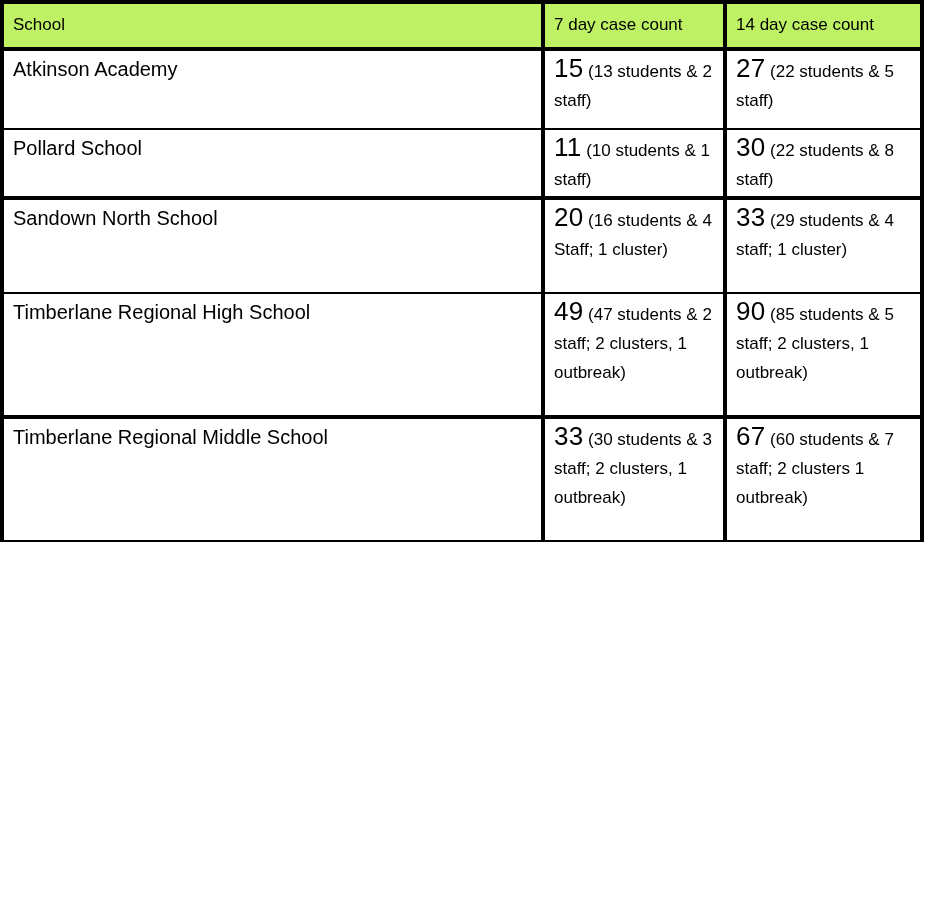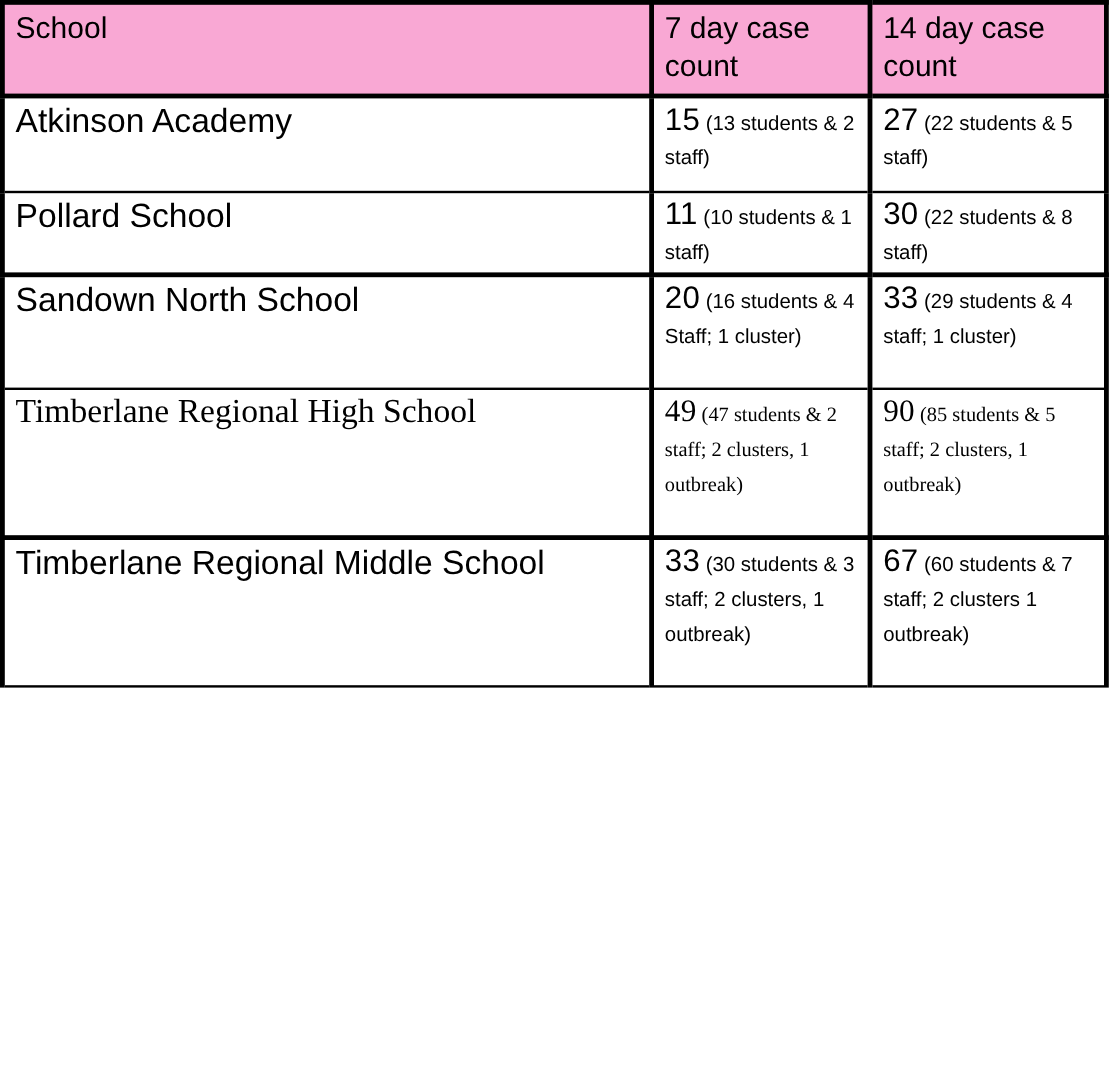--- a/index.html
+++ b/index.html
@@ -29,38 +29,38 @@
     vertical-align: top;
     text-align: left;
     padding: 4px 7px 2px 9px;
     border: 2px solid #000000;
     background: #ffffff;
     font-weight: normal;
   }
 
   
   #case-table thead th {
-    background: #f9a8d4;
-    font-size: 25px;
+    background: #bef264;
+    font-size: 17px;
     line-height: 31px;
     border-width: 4px 4px 4px 4px;
     padding-top: 5px;
     padding-bottom: 7px;
   }
   #case-table thead th.h-school   { border-right-width: 4px; }
   #case-table thead th.h-seven    { border-left-width: 4px; border-right-width: 4px; }
   #case-table thead th.h-fourteen { border-left-width: 4px; }
 
   
   #case-table tbody td {
     font-size: 17px;
     line-height: 29px;
   }
   #case-table tbody td.school-cell {
-    font-size: 28px;
+    font-size: 20px;
     line-height: 31px;
     border-left-width: 4px;
     border-right-width: 4px;
     padding-top: 3px;
   }
   #case-table tbody td.count-cell {
     border-left-width: 4px;
     border-right-width: 4px;
     padding-top: 3px;
   }
@@ -84,21 +84,21 @@
   #case-table tbody tr.last-row > td {
     border-bottom-width: 4px;
   }
 
   
   tr.r-h0 > td { height: 72px; }
   tr.r-h2 > td { height: 58px; }
   tr.r-h3 > td { height: 58px; }
   tr.r-h4 > td { height: 87px; }
   tr.r-h5 > td { height: 87px; }
-  tr.r-h6 > td { height: 116px; font-family: Liberation Serif, serif; }
+  tr.r-h6 > td { height: 116px; }
   tr.r-h7 > td { height: 116px; }
   tr.r-h8 > td { height: 116px; }
 </style>
 </head>
 <body>
 
 <table id="case-table">
   <colgroup>
     <col class="col-school">
     <col class="col-seven">

